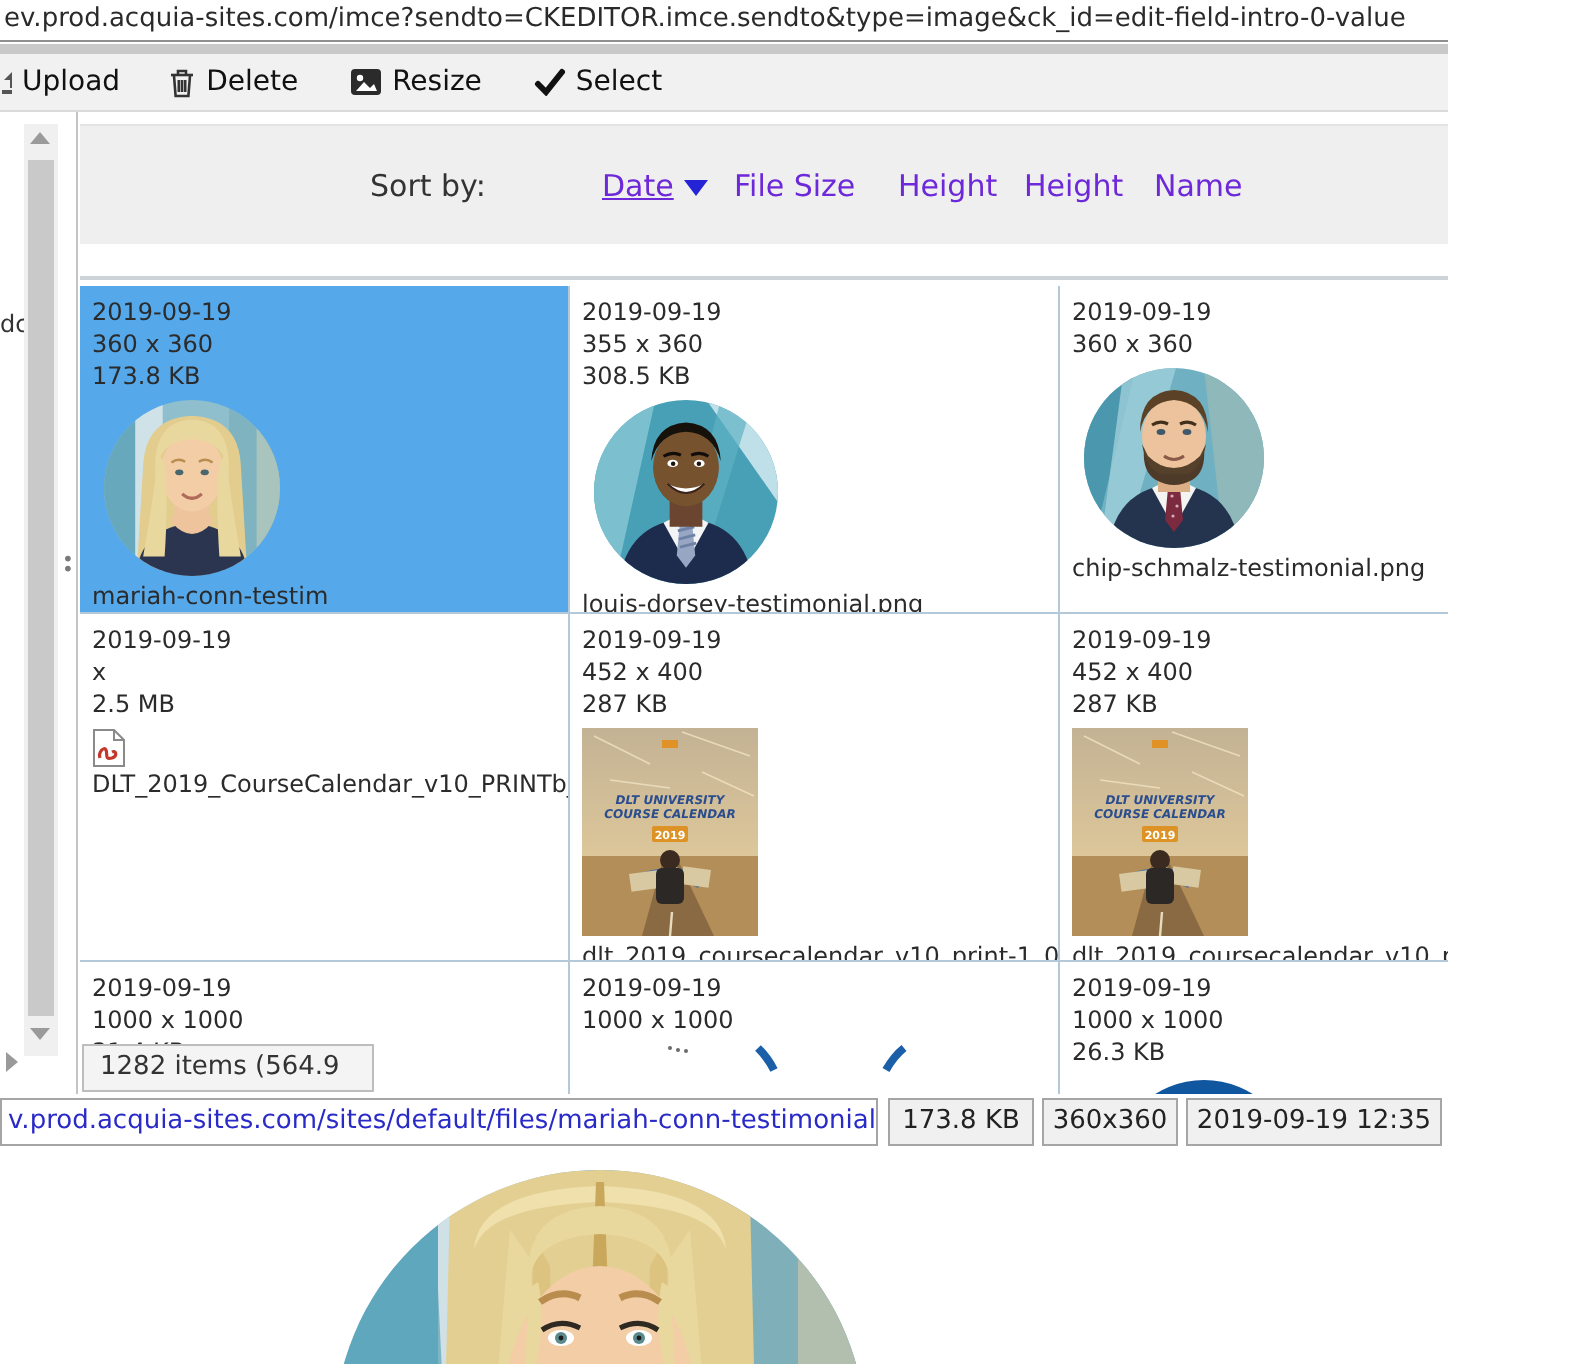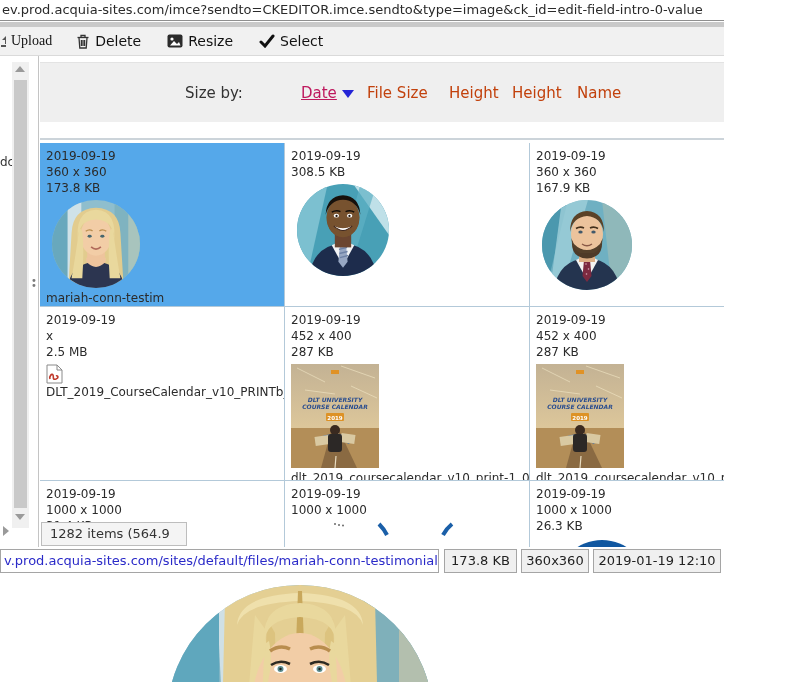--- a/index.html
+++ b/index.html
@@ -11,21 +11,21 @@
   .addr { position:absolute; top:0; left:0; width:796px; height:21px; background:#fff;
     border-bottom:1px solid #8f8f8f; }
   .addr span { display:block; padding-left:2px; line-height:20px; font-size:13px; color:#2a2a2a;
     white-space:nowrap; overflow:hidden; }
   .addr-band { position:absolute; top:22px; left:0; width:796px; height:5px; background:#c9c9c9; }
 
   
   .toolbar { position:absolute; top:27px; left:0; width:796px; height:29px; background:#f1f1f1;
     border-bottom:1px solid #dadada; display:flex; align-items:center; }
   .tbtn { display:flex; align-items:center; gap:5px; font-size:14px; color:#111; cursor:pointer; margin-right:26px; }
-  .tbtn:first-child { margin-right:24px;font-family:Liberation Serif, serif; }
+  .tbtn:first-child { margin-right:24px; }
   .tbtn svg { display:block; }
   .upload-sliver { width:6px; height:14px; overflow:hidden; }
 
   
   .leftpane { position:absolute; top:56px; left:0; width:39px; height:491px; background:#fff;
     border-right:1px solid #c4c4c4; overflow:hidden; }
   .folder-frag { position:absolute; top:99px; left:0; width:13px; font-size:12px; color:#333;
     overflow:hidden; white-space:nowrap; }
   .lp-sb { position:absolute; top:6px; left:12px; width:17px; height:466px; background:#f0f0f0; }
   .lp-thumb { position:absolute; top:24px; left:14px; width:13px; height:428px; background:#c9c9c9; }
@@ -34,22 +34,22 @@
   .arr-dn { border-left:5px solid transparent; border-right:5px solid transparent; border-top:6px solid #9a9a9a; }
   .arr-rt { border-top:5px solid transparent; border-bottom:5px solid transparent; border-left:6px solid #9a9a9a; }
   .splitter { position:absolute; top:222px; left:31px; width:7px; height:22px; color:#7a7a7a;
     font-size:10px; line-height:5px; cursor:col-resize; }
 
   
   .filepane { position:absolute; top:56px; left:40px; width:756px; height:491px; background:#fff; overflow:hidden; }
   .sortheader { position:absolute; top:6px; left:0; width:740px; height:60px; background:#efefef;
     border-top:1px solid #e3e3e3; }
   .sortheader .lbl { position:absolute; left:145px; top:21px; font-size:15px; color:#333; }
-  .sortitem { position:absolute; top:21px; font-size:15px; color:#c2410c; cursor:pointer; white-space:nowrap; }
-  .sortitem.active { color:#be185d;text-decoration:underline; }
+  .sortitem { position:absolute; top:21px; font-size:15px; color:#6d28d9; cursor:pointer; white-space:nowrap; }
+  .sortitem.active { color:#6d28d9;text-decoration:underline; }
   .sort-caret { position:absolute; top:27px; width:0; height:0; border-left:6px solid transparent;
     border-right:6px solid transparent; border-top:8px solid #2424d6; }
 
   .grid-sep { position:absolute; top:82px; left:0; width:740px; height:2px; background:#ccd4da; }
   .cell { position:absolute; background:#fff; border-right:1px solid #b3c9d9; border-bottom:1px solid #b3c9d9;
     padding:5px 6px; overflow:hidden; cursor:pointer; }
   .cell.nr { border-right:none; }
   .cell.nb { border-bottom:none; }
   .cell.sel { background:#55a8ea; }
   .meta { font-size:12px; line-height:16px; color:#2b2b2b; white-space:nowrap; }
@@ -137,21 +137,21 @@
     <div class="arr arr-up" style="top:10px; left:15px;"></div>
     <div class="lp-thumb"></div>
     <div class="arr arr-dn" style="top:458px; left:15px;"></div>
     <div class="arr arr-rt" style="top:470px; left:3px;"></div>
     <div class="splitter">•<br>•</div>
   </div>
 
   <div class="filepane">
 
     <div class="sortheader">
-      <span class="lbl">Size by:</span>
+      <span class="lbl">Sort by:</span>
       <span class="sortitem active" style="left:261px;">Date</span>
       <span class="sort-caret" style="left:302px;"></span>
       <span class="sortitem" style="left:327px;">File Size</span>
       <span class="sortitem" style="left:409px;">Height</span>
       <span class="sortitem" style="left:472px;">Height</span>
       <span class="sortitem" style="left:537px;">Name</span>
     </div>
     <div class="grid-sep"></div>
 
     <div class="cell sel" style="left:0; top:87px; width:245px; height:164px;">
@@ -183,20 +183,21 @@
           <ellipse cx="38.5" cy="37" rx="2.1" ry="1.5" fill="#47666e"></ellipse>
           <ellipse cx="51.5" cy="37" rx="2.1" ry="1.5" fill="#47666e"></ellipse>
           <path d="M40 48 q5 4.5 10 0" stroke="#b06a5a" fill="none" stroke-width="1.7"></path>
         </g>
       </svg>
       <div class="fname narrow">mariah-conn-testimonial.png</div>
     </div>
 
     <div class="cell" style="left:245px; top:87px; width:245px; height:164px;">
       <div class="meta">2019-09-19</div>
+      <div class="meta">355 x 360</div>
       <div class="meta">308.5 KB</div>
       <svg class="thumb av" width="92" height="92" viewBox="0 0 90 90">
         <defs>
             <clipPath id="c2">
               <circle cx="45" cy="45" r="45"></circle>
             </clipPath>
           </defs>
         <g clip-path="url(#c2)">
           <rect width="90" height="90" fill="#48a0b6"></rect>
           <path d="M0 0 L30 0 L10 90 L0 90 Z" fill="#7cc0d0"></path>
@@ -212,26 +213,26 @@
           <path d="M28 30 Q29 12 45 11 Q61 12 62 30 Q58 16 45 15.5 Q32 16 28 30 Z" fill="#17110c"></path>
           <ellipse cx="38.5" cy="31" rx="2.6" ry="1.8" fill="#fff"></ellipse>
           <ellipse cx="51.5" cy="31" rx="2.6" ry="1.8" fill="#fff"></ellipse>
           <circle cx="38.7" cy="31.2" r="1.1" fill="#1d130c"></circle>
           <circle cx="51.3" cy="31.2" r="1.1" fill="#1d130c"></circle>
           <path d="M34 27.5 q4.5 -2.5 8.5 -0.5 M47.5 27 q4.5 -2 8.5 0.5" stroke="#120d08" fill="none" stroke-width="1.5"></path>
           <path d="M36 41 Q45 50 54 41 Q45 45.5 36 41 Z" fill="#fff"></path>
           <path d="M36 41 Q45 50 54 41" stroke="#3c241a" fill="none" stroke-width="1"></path>
         </g>
       </svg>
+      <div class="fname">louis-dorsey-testimonial.png</div>
     </div>
 
     <div class="cell nr" style="left:490px; top:87px; width:250px; height:164px;">
       <div class="meta">2019-09-19</div>
       <div class="meta">360 x 360</div>
-      <div class="meta">167.9 KB</div>
       <svg class="thumb av" width="90" height="90" viewBox="0 0 90 90">
         <defs>
             <clipPath id="c3">
               <circle cx="45" cy="45" r="45"></circle>
             </clipPath>
           </defs>
         <g clip-path="url(#c3)">
           <rect width="90" height="90" fill="#6fb0c2"></rect>
           <path d="M0 0 L26 0 L4 90 L0 90 Z" fill="#4b98ae"></path>
           <path d="M20 0 L46 0 L20 90 L8 90 Z" fill="#9fd0da" opacity="0.8"></path>
@@ -246,20 +247,21 @@
           <ellipse cx="45" cy="34" rx="16" ry="19" fill="#ecc39c"></ellipse>
           <path d="M30 40 Q29 52 36 56 Q45 61 54 56 Q61 52 60 40 Q58 52 45 52 Q32 52 30 40 Z" fill="#4e3a28"></path>
           <path d="M29 38 Q31 50 38 53 L52 53 Q59 50 61 38 L58 44 Q52 50 45 50 Q38 50 32 44 Z" fill="#54402b"></path>
           <path d="M28 32 Q28 12 45 11 Q62 12 62 32 Q59 17 45 16 Q31 17 28 32 Z" fill="#5b4227"></path>
           <path d="M34 28.5 q4 -2.5 8 -0.5 M48 28 q4 -2 8 0.5" stroke="#43301c" fill="none" stroke-width="1.6"></path>
           <ellipse cx="38.5" cy="32" rx="2.2" ry="1.5" fill="#41586a"></ellipse>
           <ellipse cx="51.5" cy="32" rx="2.2" ry="1.5" fill="#41586a"></ellipse>
           <path d="M40 44 q5 3.5 10 0" stroke="#8a5a48" fill="none" stroke-width="1.5"></path>
         </g>
       </svg>
+      <div class="fname">chip-schmalz-testimonial.png</div>
     </div>
 
     <div class="cell" style="left:0; top:251px; width:245px; height:174px;">
       <div class="meta">2019-09-19</div>
       <div class="meta">x</div>
       <div class="meta">2.5 MB</div>
       <svg class="thumb" width="17" height="20" viewBox="0 0 17 20">
         <path d="M1 1 H11 L16 6 V19 H1 Z" fill="#fff" stroke="#8a8a8a" stroke-width="1"></path>
         <path d="M11 1 L11 6 H16" fill="none" stroke="#8a8a8a" stroke-width="1"></path>
         <path d="M4 15 C3 12 6 9 7 11 C8 13 6 16 10 15 C13 14 12 11 10 12" fill="none" stroke="#c0392b" stroke-width="1.6"></path>
@@ -363,21 +365,21 @@
 
     <div class="fp-sb"></div>
     <div class="arr arr-up" style="top:11px; left:743px;"></div>
     <div class="fp-thumb"></div>
     <div class="arr arr-dn" style="top:473px; left:743px;"></div>
   </div>
 
   <div class="dcell url">v.prod.acquia-sites.com/sites/default/files/mariah-conn-testimonial.png</div>
   <div class="dcell sz">173.8 KB</div>
   <div class="dcell dim">360x360</div>
-  <div class="dcell dt">2019-01-19 12:10</div>
+  <div class="dcell dt">2019-09-19 12:35</div>
 
   <div class="preview">
     <svg class="bigsvg" width="266" height="266" viewBox="0 0 266 266">
       <defs>
           <clipPath id="cBig">
             <circle cx="133" cy="133" r="133"></circle>
           </clipPath>
         </defs>
       <g clip-path="url(#cBig)">
         <rect width="266" height="266" fill="#8fb6c4"></rect>

